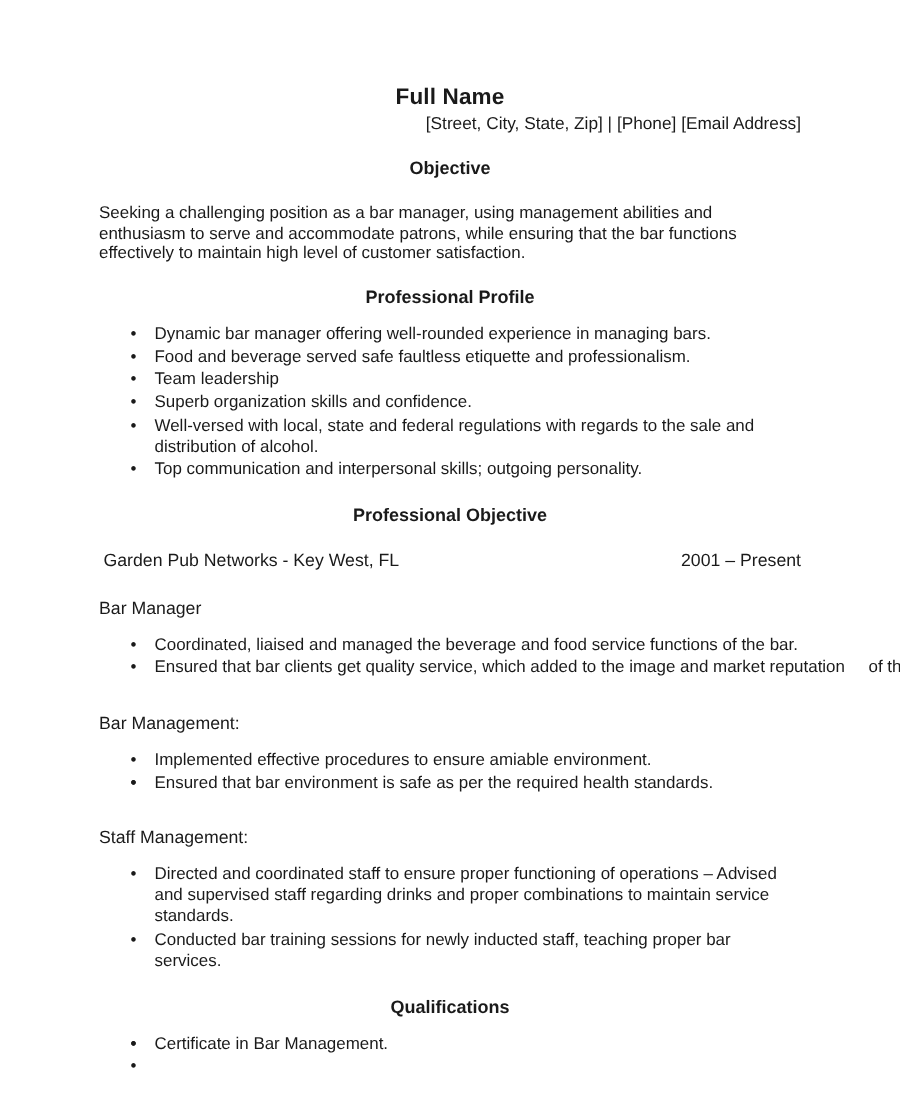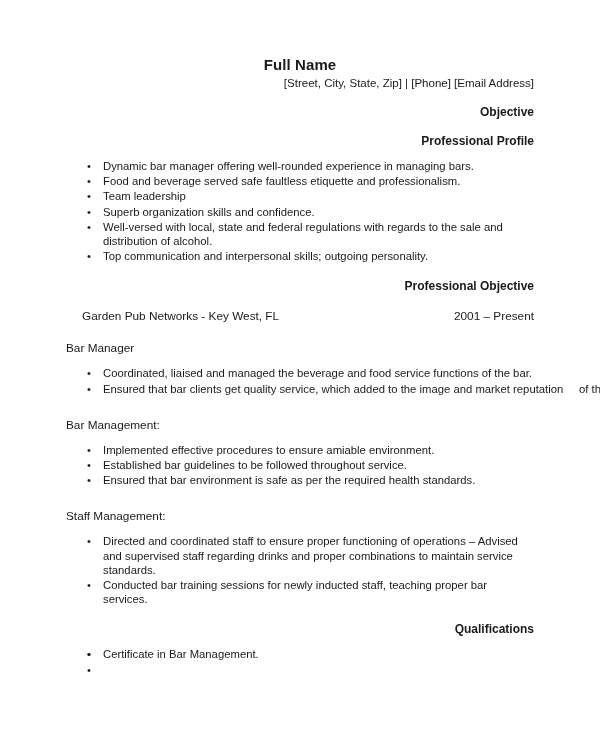--- a/index.html
+++ b/index.html
@@ -30,21 +30,21 @@
     margin: 0;
     letter-spacing: 0.1px;
   }
   .doc-contact {
     text-align: right;
     font-size: 11.5px;
     line-height: 15px;
     margin: 2px 0 0 0;
   }
   .section-heading {
-    text-align: right;
+    text-align: center;
     font-size: 12px;
     font-weight: bold;
     line-height: 15px;
     margin: 14px 0 0 0;
   }
   .section-heading.tight-top {
     margin-top: 16px;
   }
   .body-para {
     font-size: 11.3px;
@@ -70,21 +70,21 @@
     top: 0;
     font-size: 11.3px;
     line-height: 14.2px;
   }
   .job-line {
     display: flex;
     justify-content: space-between;
     align-items: baseline;
     font-size: 11.8px;
     line-height: 15px;
-    margin: 15px 0 0 16px;
+    margin: 15px 0 0 3px;
   }
   .job-title {
     font-size: 11.8px;
     line-height: 15px;
     margin: 17px 0 0 0;
   }
   .sub-label {
     font-size: 11.8px;
     line-height: 15px;
     margin: 22px 0 0 0;
@@ -95,20 +95,21 @@
 </style>
 </head>
 <body>
 
 <div class="page">
 
   <div class="doc-name">Full Name</div>
   <div class="doc-contact">[Street, City, State, Zip] | [Phone] [Email Address]</div>
 
   <div class="section-heading">Objective</div>
+  <p class="body-para">Seeking a challenging position as a bar manager, using management abilities and enthusiasm to serve and accommodate patrons, while ensuring that the bar functions effectively to maintain high level of customer satisfaction.</p>
 
   <div class="section-heading">Professional Profile</div>
   <ul class="bullets">
     <li><span class="dot">•</span><span>Dynamic bar manager offering well-rounded experience in managing bars.</span></li>
     <li><span class="dot">•</span><span>Food and beverage served safe faultless etiquette and professionalism.</span></li>
     <li><span class="dot">•</span><span>Team leadership</span></li>
     <li><span class="dot">•</span><span>Superb organization skills and confidence.</span></li>
     <li><span class="dot">•</span><span>Well-versed with local, state and federal regulations with regards to the sale and distribution of alcohol.</span></li>
     <li><span class="dot">•</span><span>Top communication and interpersonal skills; outgoing personality.</span></li>
   </ul>
@@ -123,21 +124,21 @@
   <div class="job-title">Bar Manager</div>
 
   <ul class="bullets">
     <li><span class="dot">•</span><span>Coordinated, liaised and managed the beverage and food service functions of the bar.</span></li>
     <li><span class="dot">•</span><span class="gap">Ensured that bar clients get quality service, which added to the image and market reputation     of the establishment.</span></li>
   </ul>
 
   <div class="sub-label">Bar Management:</div>
   <ul class="bullets">
     <li><span class="dot">•</span><span>Implemented effective procedures to ensure amiable environment.</span></li>
-    <li><span class="dot">•</span><span>Established bar guidelines to be followed throughout service.</span></li>
+    <li><span class="dot">•</span></li>
     <li><span class="dot">•</span><span>Ensured that bar environment is safe as per the required health standards.</span></li>
   </ul>
 
   <div class="sub-label">Staff Management:</div>
   <ul class="bullets">
     <li><span class="dot">•</span><span>Directed and coordinated staff to ensure proper functioning of operations – Advised and supervised staff regarding drinks and proper combinations to maintain service standards.</span></li>
     <li><span class="dot">•</span><span>Conducted bar training sessions for newly inducted staff, teaching proper bar services.</span></li>
   </ul>
 
   <div class="section-heading tight-top">Qualifications</div>

